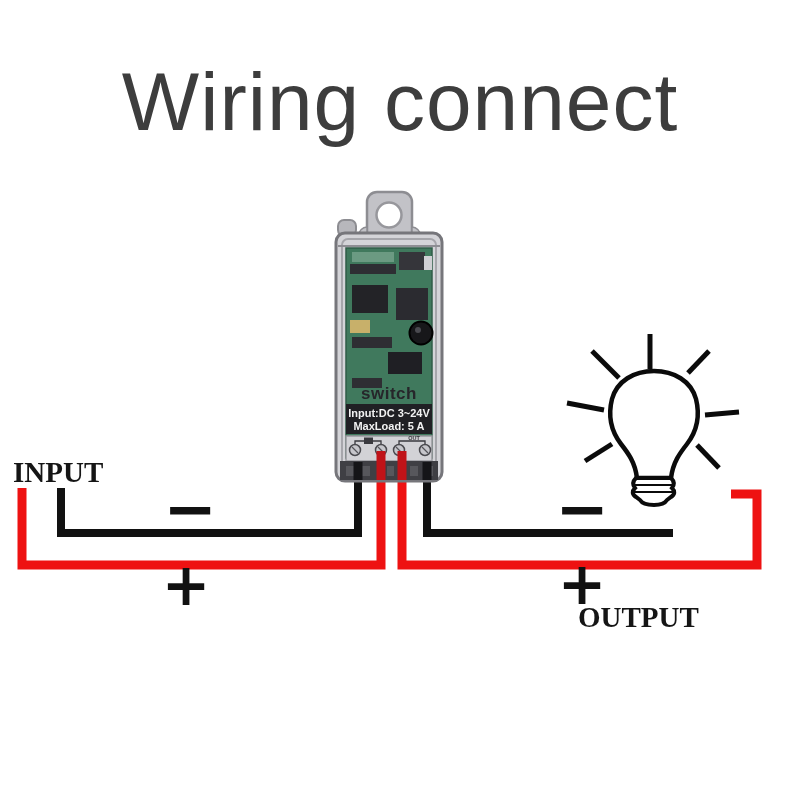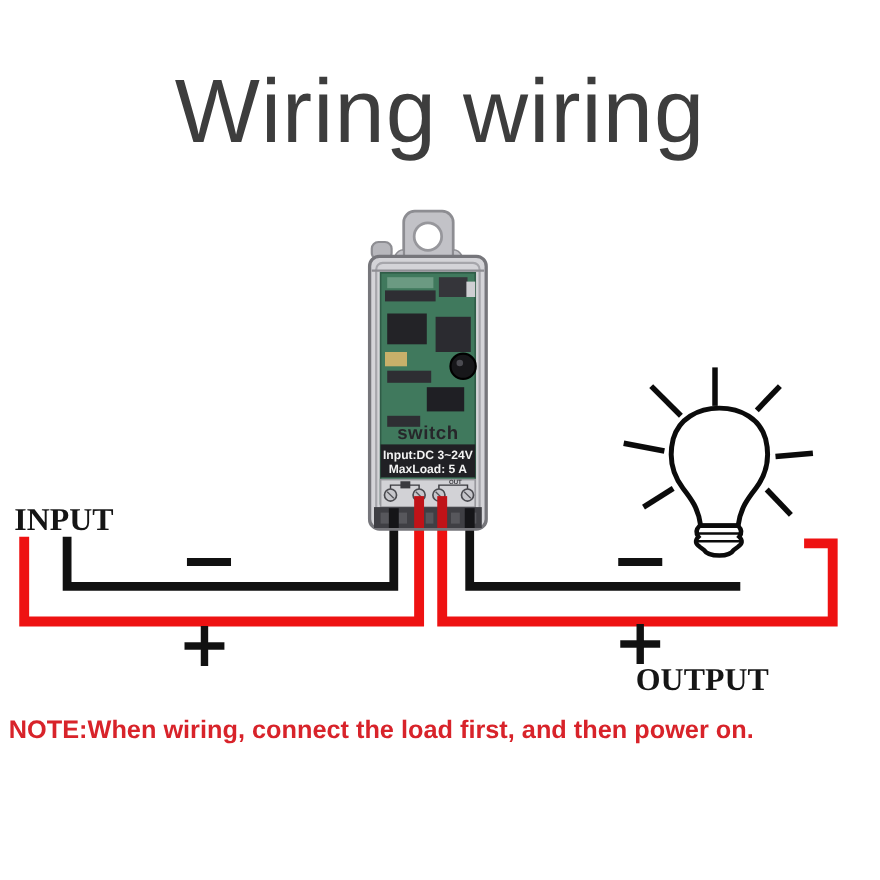--- a/index.html
+++ b/index.html
@@ -61,21 +61,21 @@
     font-weight:700;
     font-size:5.5px;
     fill:#3a3a3f;
   }
 </style>
 </head>
 <body>
 
 <div class="canvas">
 
-  <div class="title">Wiring wiring</div>
+  <div class="title">Wiring connect</div>
 
   <svg width="800" height="800" viewBox="0 0 800 800">
 
     <g>
 
       <path d="M61 488 V533 H358 V458" fill="none" stroke="#111111" stroke-width="8"></path>
 
       <path d="M22 488 V565 H381 V458" fill="none" stroke="#ee1212" stroke-width="9"></path>
 
       <path d="M427 458 V533 H673" fill="none" stroke="#111111" stroke-width="8"></path>
@@ -165,15 +165,14 @@
         <rect x="410" y="466" width="8" height="10"></rect>
         <rect x="426" y="466" width="7" height="10"></rect>
       </g>
       <rect x="376.5" y="451" width="9" height="29" fill="#c01318"></rect>
       <rect x="397.5" y="451" width="9" height="29" fill="#c01318"></rect>
       <rect x="353.5" y="462" width="9" height="18" fill="#151518"></rect>
       <rect x="422.5" y="462" width="9" height="18" fill="#151518"></rect>
     </g>
   </svg>
 
-  <div class="note">NOTE:When wiring, connect the load first, and then power on.</div>
 
 </div>
 
 </body></html>

